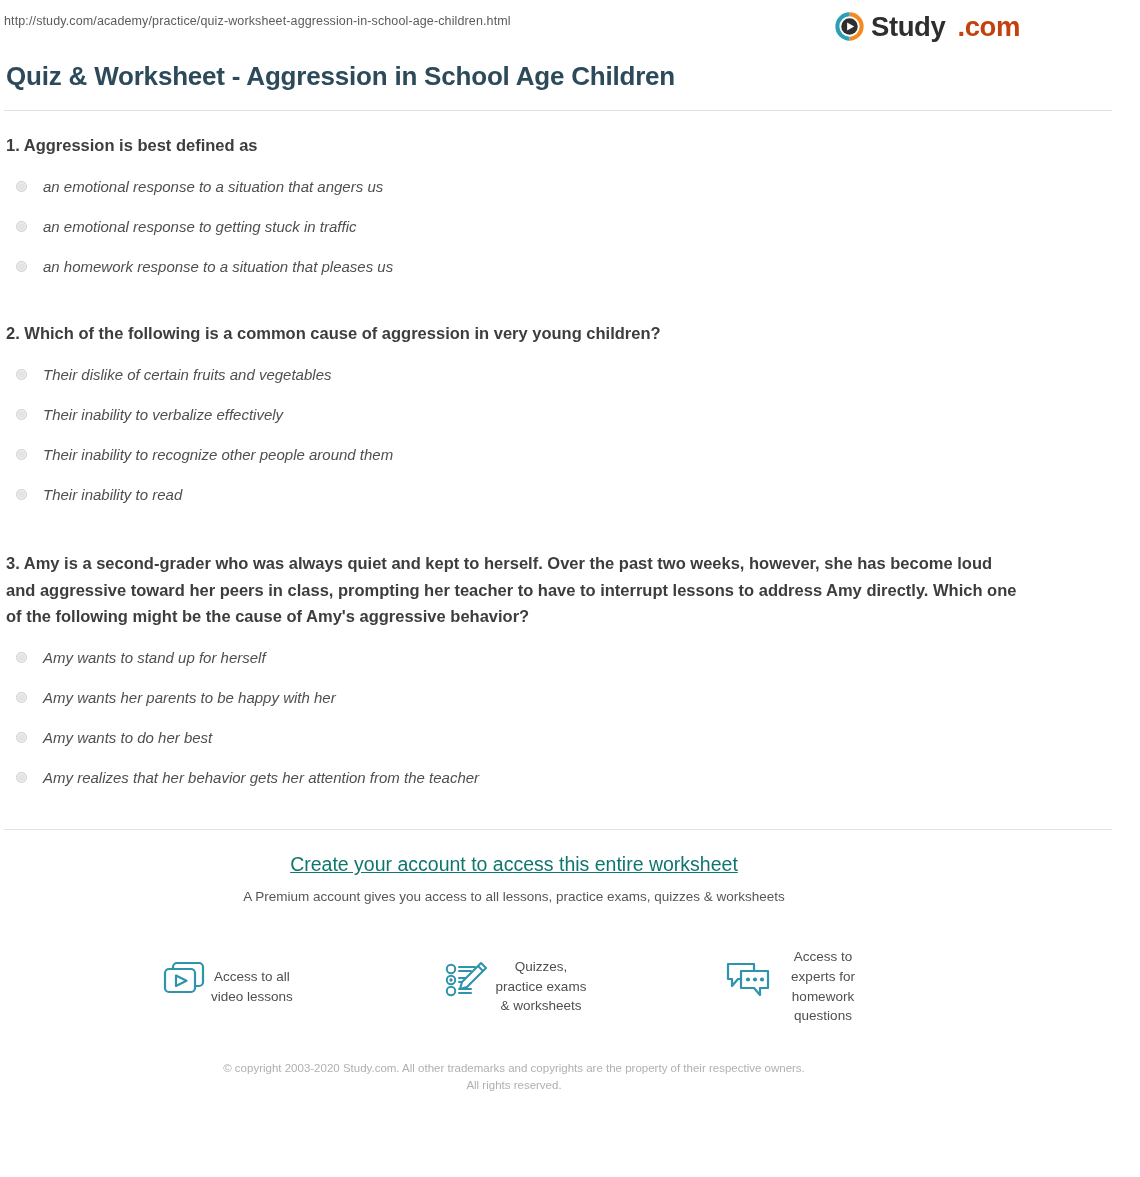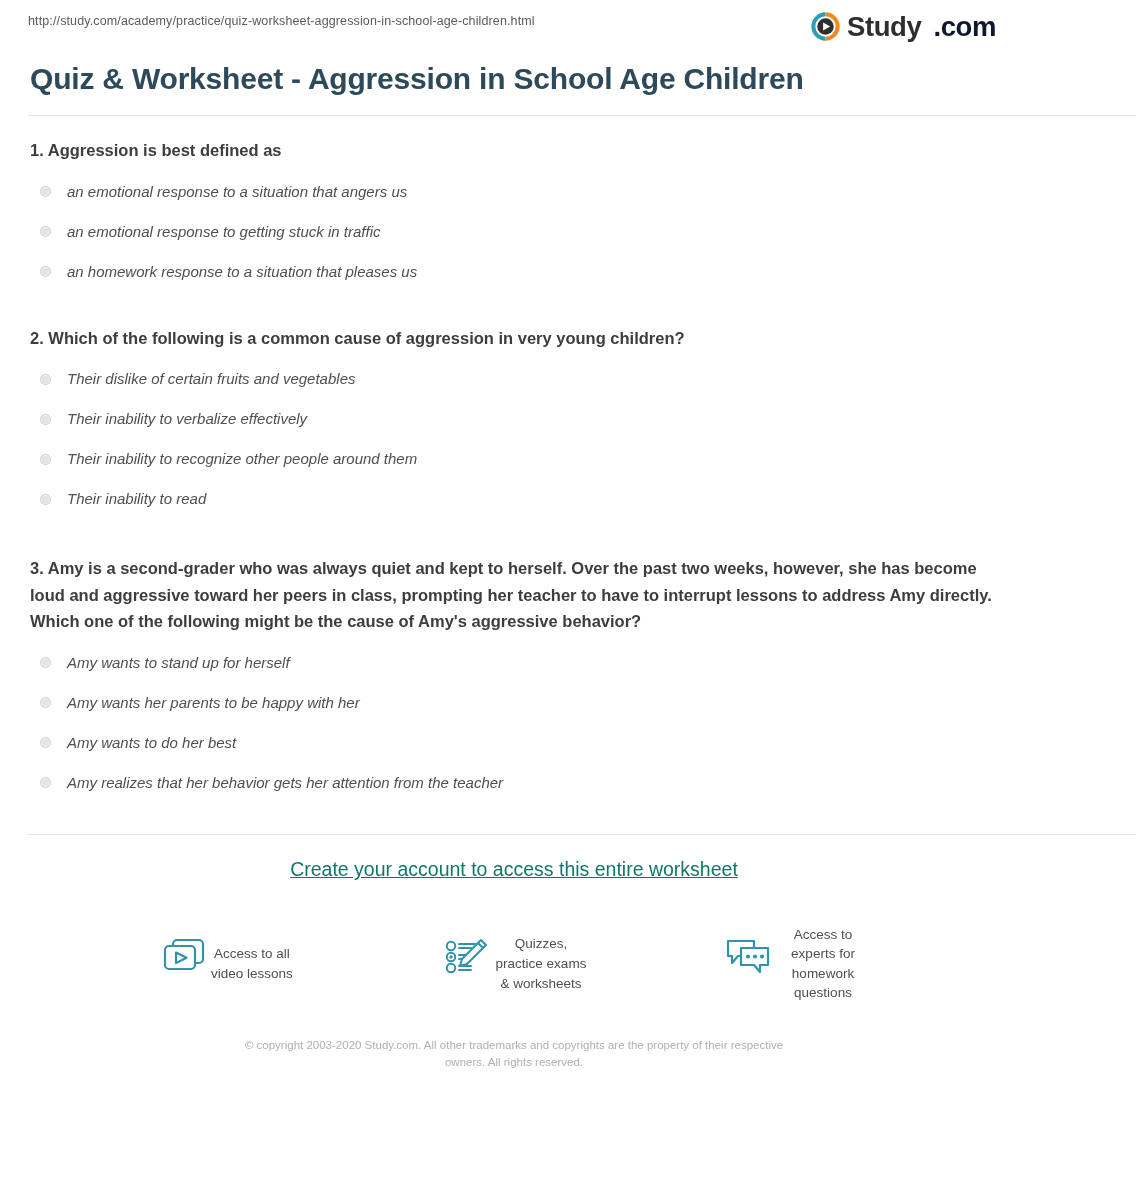--- a/index.html
+++ b/index.html
@@ -13,21 +13,21 @@
     width: 1140px;
     height: 1177px;
     font-family: "Liberation Sans", sans-serif;
     color: #4a4a4a;
     overflow: hidden;
     position: relative;
   }
   .page {
     width: 1028px;
     height: 1177px;
-    padding: 0 28px;
+    padding: 0 4px;
     position: relative;
   }
 
   
   .topbar {
     height: 48px;
     display: flex;
     align-items: flex-start;
     justify-content: space-between;
     padding-top: 12px;
@@ -52,25 +52,25 @@
     position: relative;
   }
   .logo-word {
     font-size: 27.5px;
     font-weight: bold;
     color: #2e2e2e;
     letter-spacing: -0.4px;
     line-height: 1;
     white-space: nowrap;
   }
-  .logo-word .dot { color: #0f172a; margin-left: 12px; }
+  .logo-word .dot { color: #c2410c; margin-left: 12px; }
 
   
   .title {
-    font-size: 30px;
+    font-size: 26px;
     font-weight: bold;
     color: #2c4a5a;
     margin: 13px 0 0 2px;
     letter-spacing: -0.2px;
     line-height: 1.2;
   }
   .rule {
     height: 1px;
     background: #e3e3e3;
     margin-top: 18px;
@@ -262,20 +262,21 @@
         </li>
       </ul>
     </div>
 
   </div>
 
   <div class="cta">
     <div class="rule cta-rule"></div>
     <div class="cta-inner">
       <a class="cta-heading" href="#">Create your account to access this entire worksheet</a>
+      <p class="cta-sub">A Premium account gives you access to all lessons, practice exams, quizzes &amp; worksheets</p>
 
       <div class="features">
 
         <div class="feature">
           <div class="feature-icon">
             <svg width="54" height="48" viewBox="0 0 54 48" aria-hidden="true">
               <rect x="16" y="6" width="30" height="23" rx="4" fill="none" stroke="#2f93ac" stroke-width="2.2"></rect>
               <rect x="8" y="12" width="30" height="23" rx="4" fill="#ffffff" stroke="#2f93ac" stroke-width="2.2"></rect>
               <path d="M19 18.5 L29.5 23.7 L19 28.9 Z" fill="none" stroke="#2f93ac" stroke-width="2.2" stroke-linejoin="round"></path>
             </svg>

